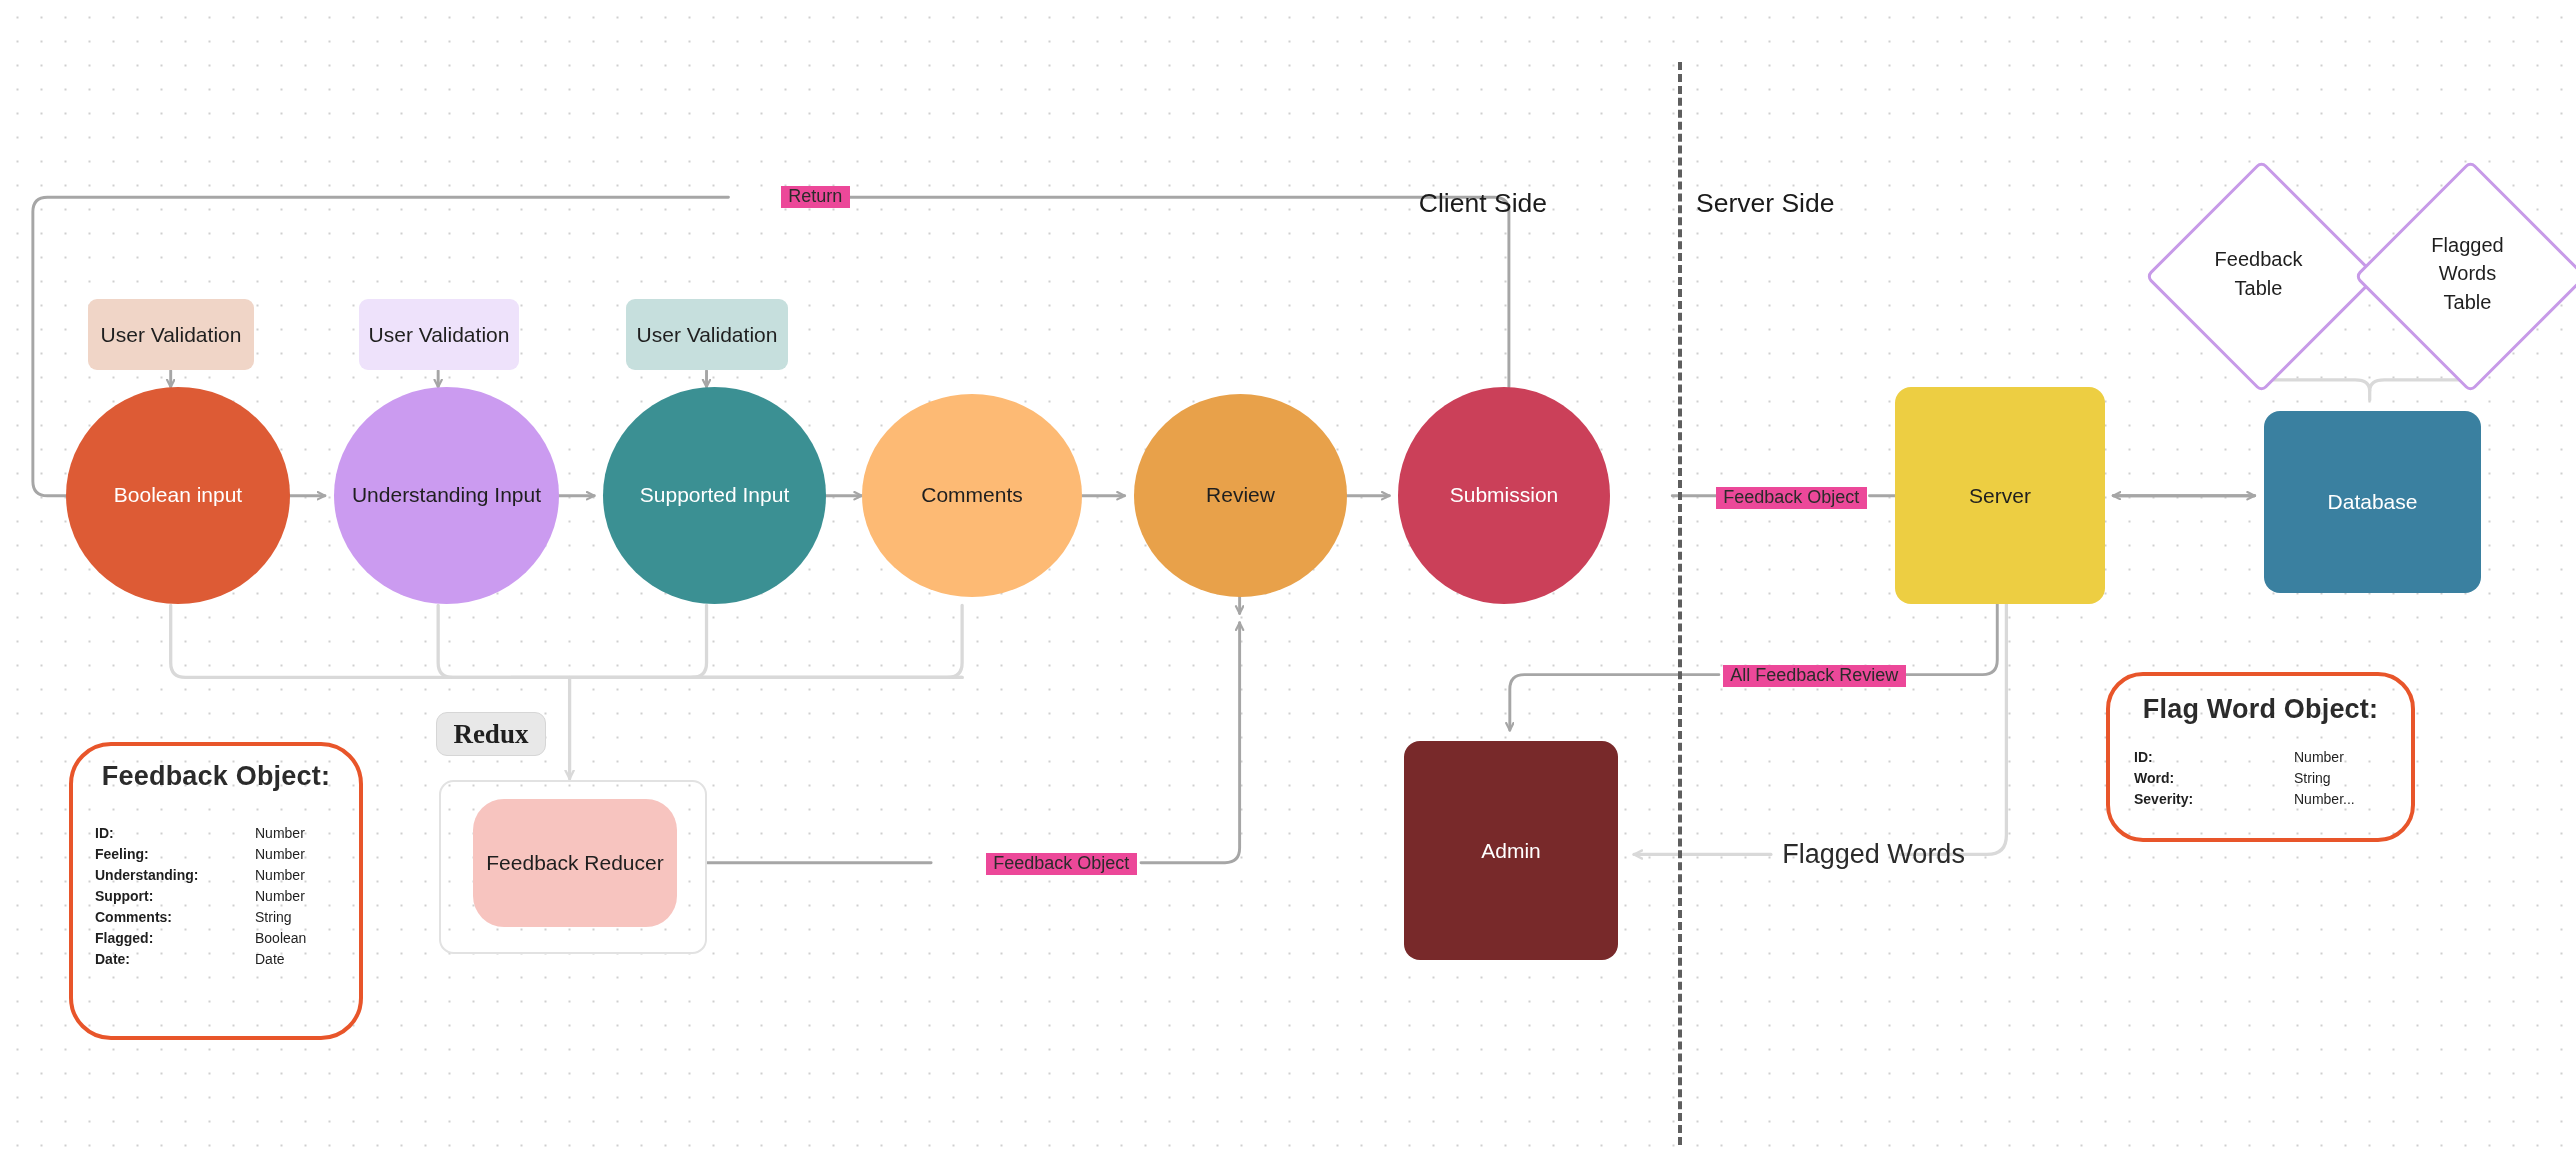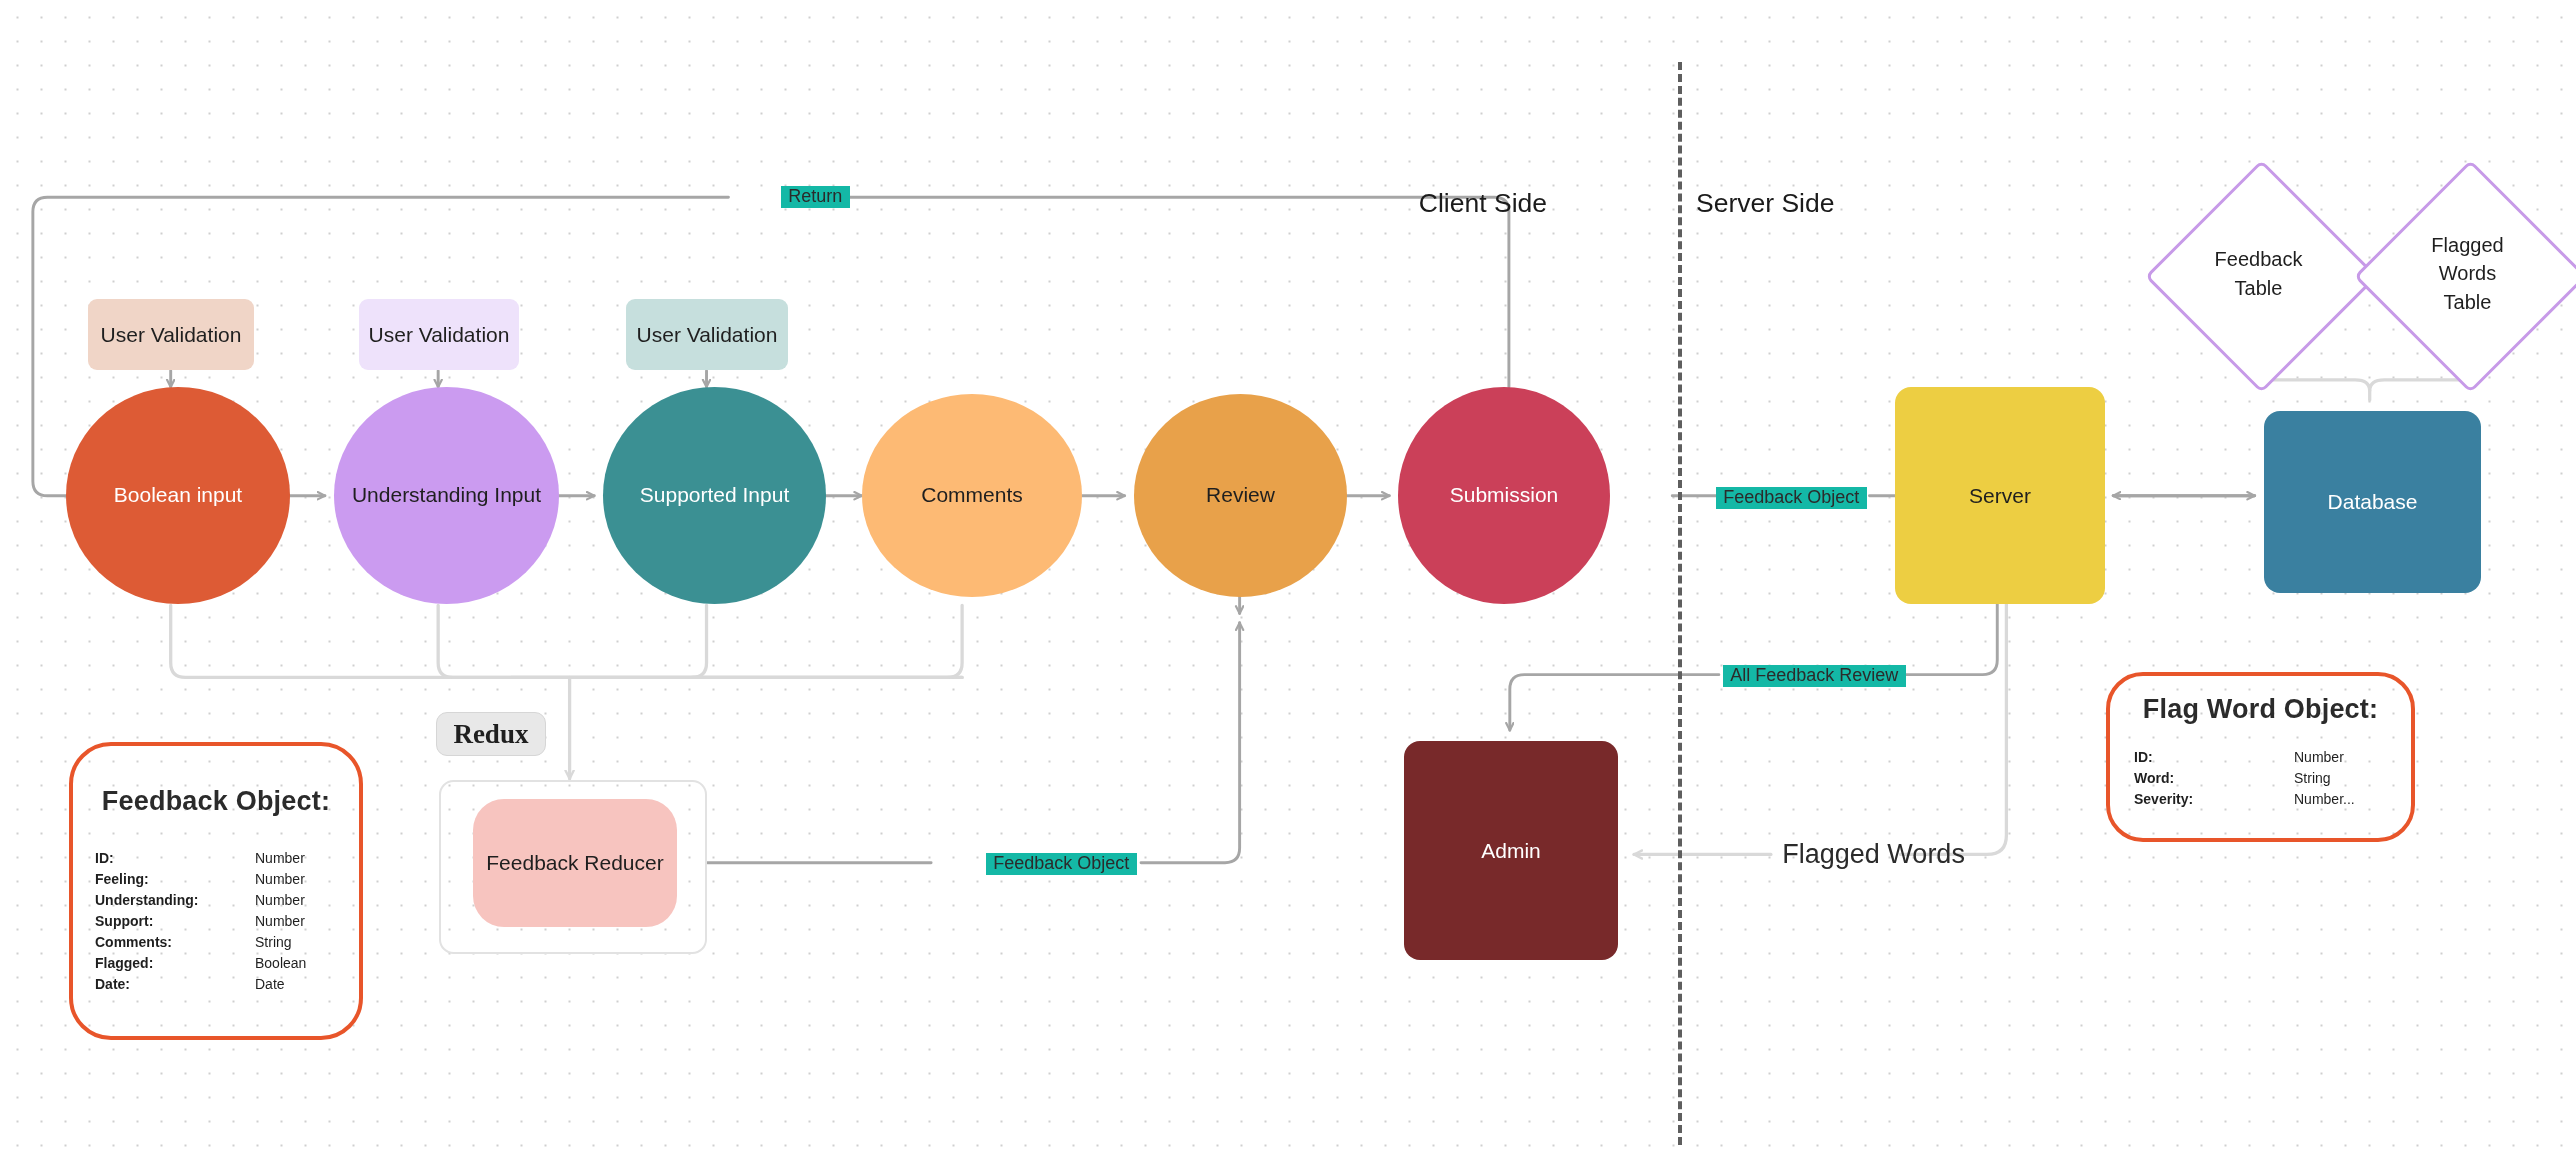--- a/index.html
+++ b/index.html
@@ -27,35 +27,35 @@
   .rect{border-radius:16px;font-size:21px;}
 
   .diamond-wrap{position:absolute;}
   .diamond{position:absolute;left:0;top:0;width:100%;height:100%;
     border:3.7px solid #c79ae8;background:#ffffff;transform:rotate(45deg);border-radius:7.3px;}
   .diamond-txt{position:absolute;left:0;top:0;width:100%;height:100%;
     display:flex;align-items:center;justify-content:center;text-align:center;
     font-size:20px;line-height:1.42;color:#1f1f1f;}
 
   .spec{position:absolute;border:4.6px solid #e8552a;border-radius:42px;background:transparent;box-sizing:border-box;}
-  .spec-title{text-align:center;font-weight:bold;font-size:27px;color:#2b2b2b;margin-top:40px;letter-spacing:0.2px;}
+  .spec-title{text-align:center;font-weight:bold;font-size:27px;color:#2b2b2b;margin-top:15px;letter-spacing:0.2px;}
   .spec-rows{margin:31px 0 0 22px;}
   .spec-row{display:flex;font-size:14px;line-height:1.5;color:#1f1f1f;}
   .spec-key{font-weight:bold;width:160px;}
   .spec-val{font-weight:normal;}
 
   .redux-group{position:absolute;border:2.3px solid #e2e2e2;border-radius:14.6px;background:transparent;box-sizing:border-box;}
   .redux-tag{position:absolute;background:#e8e8e8;border:1.8px solid #d6d6d6;border-radius:11px;
     font-size:27px;font-weight:bold;color:#1f1f1f;padding:5.5px 16.4px;line-height:1.15;font-family:Liberation Serif, serif;}
 
   .divider{position:absolute;border-left:4.6px dashed #5e5e5e;}
 
   .side-label{position:absolute;font-size:26.5px;color:#1b1b1b;white-space:nowrap;}
 
-  .elabel{position:absolute;font-size:18px;color:#2b2b2b;background:#14b8a6;padding:0 7.3px;white-space:nowrap;line-height:1.2;}
+  .elabel{position:absolute;font-size:18px;color:#2b2b2b;background:#ec4899;padding:0 7.3px;white-space:nowrap;line-height:1.2;}
   .elabel.big{font-size:27px;background:transparent;}
 </style>
 </head>
 <body>
 
 <div id="canvas"></div>
 
 <svg id="edges" viewBox="0 0 2822 1275">
   <defs>
     <marker id="ah" markerWidth="12" markerHeight="12" refX="9" refY="5" orient="auto" markerUnits="userSpaceOnUse">

